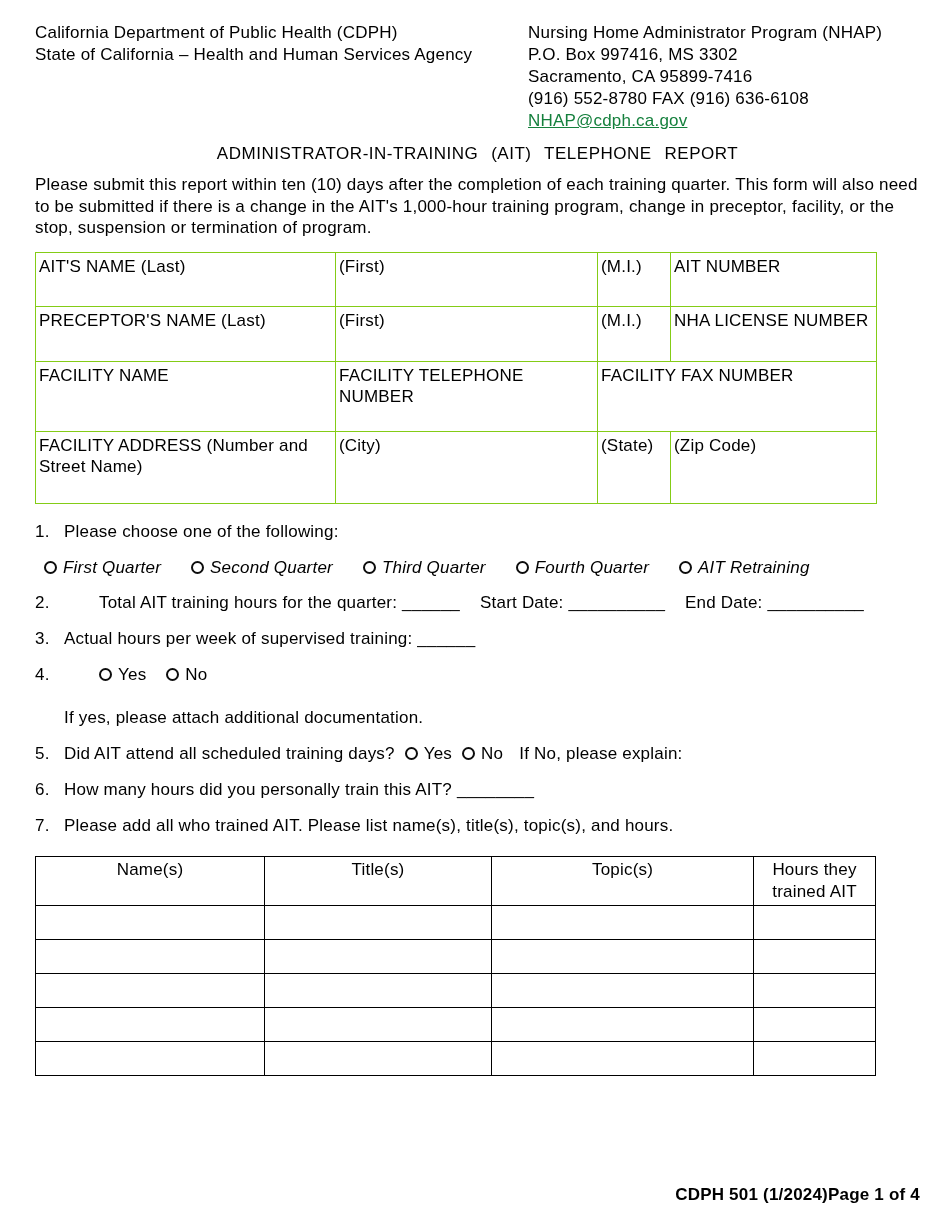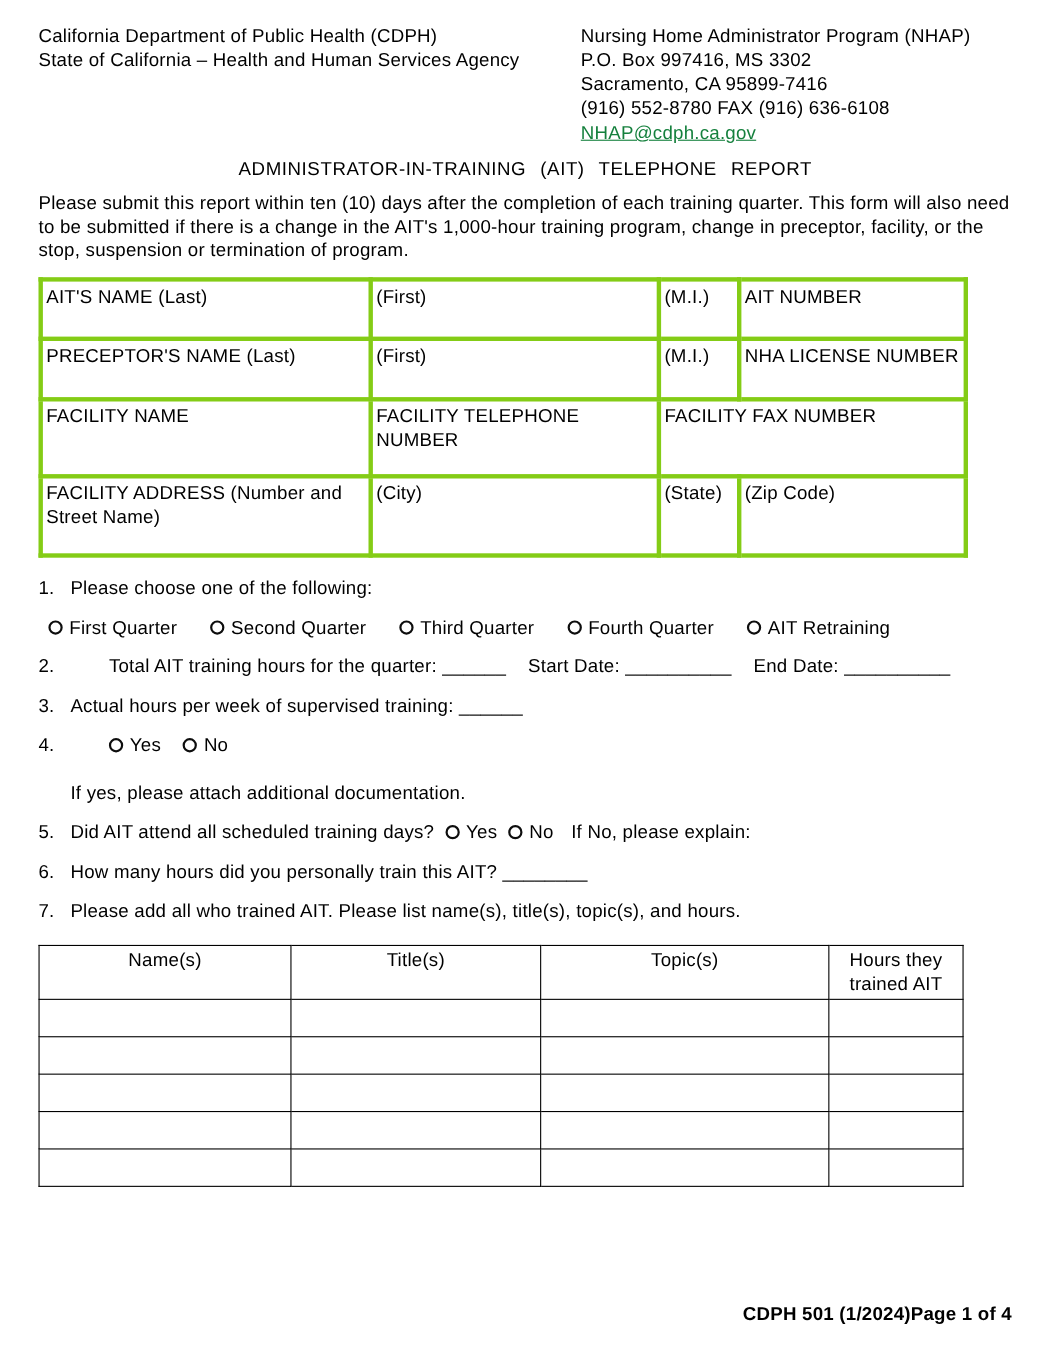--- a/index.html
+++ b/index.html
@@ -21,42 +21,42 @@
   a.email { color: #15803d; text-decoration: underline; cursor: pointer; }
 
   
   .title { text-align: center; margin-top: 12px; word-spacing: 0.45em; letter-spacing: 0.03em; }
   .intro { margin-top: 10px; line-height: 21.5px; width: 886px; }
 
   
   table { border-collapse: collapse; }
   .info-table { margin-top: 13px; width: 841px; table-layout: fixed; }
   .info-table td {
-    border: 4px solid #84cc16;
+    border: 1px solid #84cc16;
     vertical-align: top;
     padding: 3px 3px 0 3px;
     line-height: 21px;
   }
   .info-table tr.r1 td { height: 54px; }
   .info-table tr.r2 td { height: 55px; }
   .info-table tr.r3 td { height: 70px; }
   .info-table tr.r4 td { height: 72px; }
   .w-narrow { display: inline-block; max-width: 218px; }
   .nowrap { white-space: nowrap; }
 
   
   .q { margin-top: 14px; display: flex; line-height: 22px; align-items: flex-start; }
   .q-num { width: 29px; flex: none; }
   .q-line { display: flex; align-items: center; flex-wrap: wrap; }
   .g20 { column-gap: 20px; margin-left: 35px; }
   .g10 { column-gap: 10px; }
   .note { margin: 21px 0 0 29px; line-height: 22px; }
 
   
-  .radio-row { display: flex; align-items: center; margin: 15px 0 0 9px; column-gap: 30px; }
+  .radio-row { display: flex; align-items: center; margin: 15px 0 0 9px; column-gap: 30px; font-style: italic; }
   .radio-opt, .inline-radio { display: inline-flex; align-items: center; column-gap: 6px; }
   .radio {
     width: 13px; height: 13px;
     border: 2px solid #0d0d0d;
     border-radius: 50%;
     background: #fff;
     flex: none;
     cursor: pointer;
   }
 

